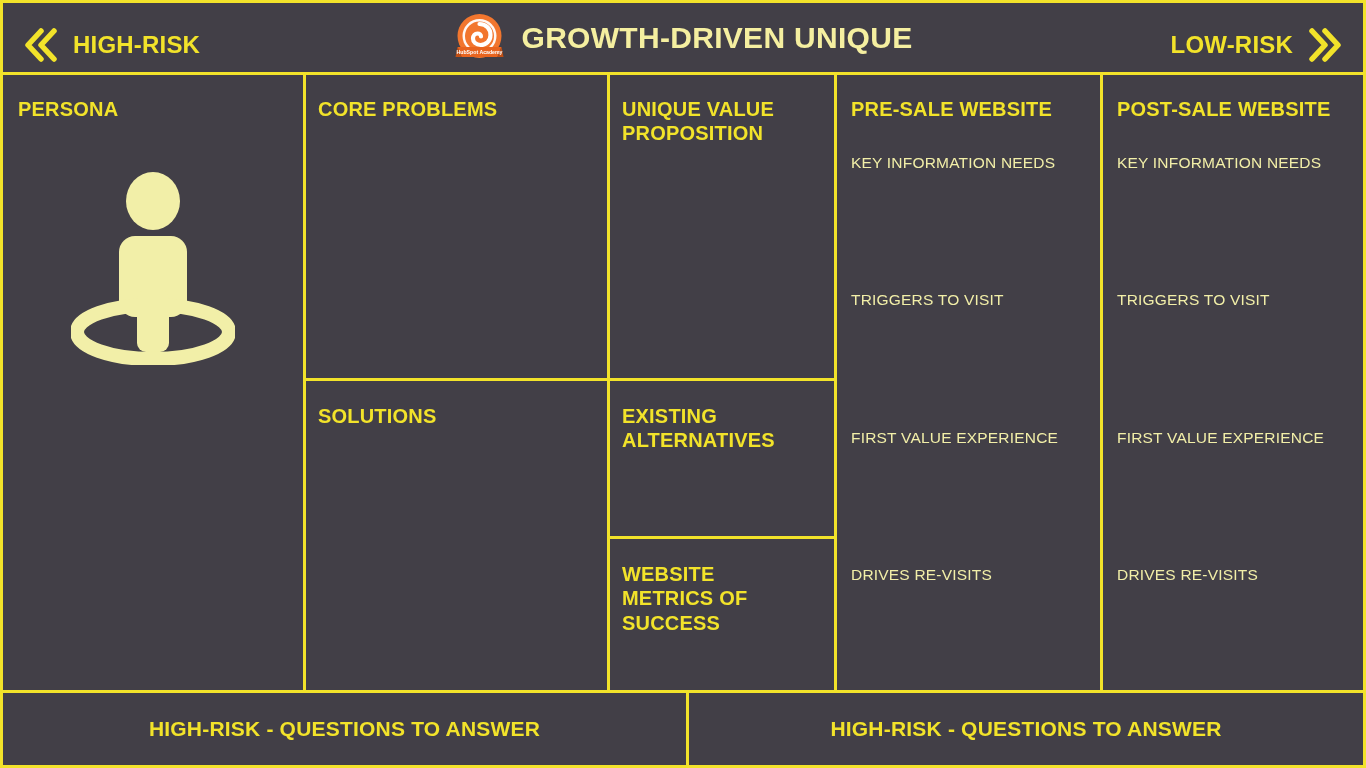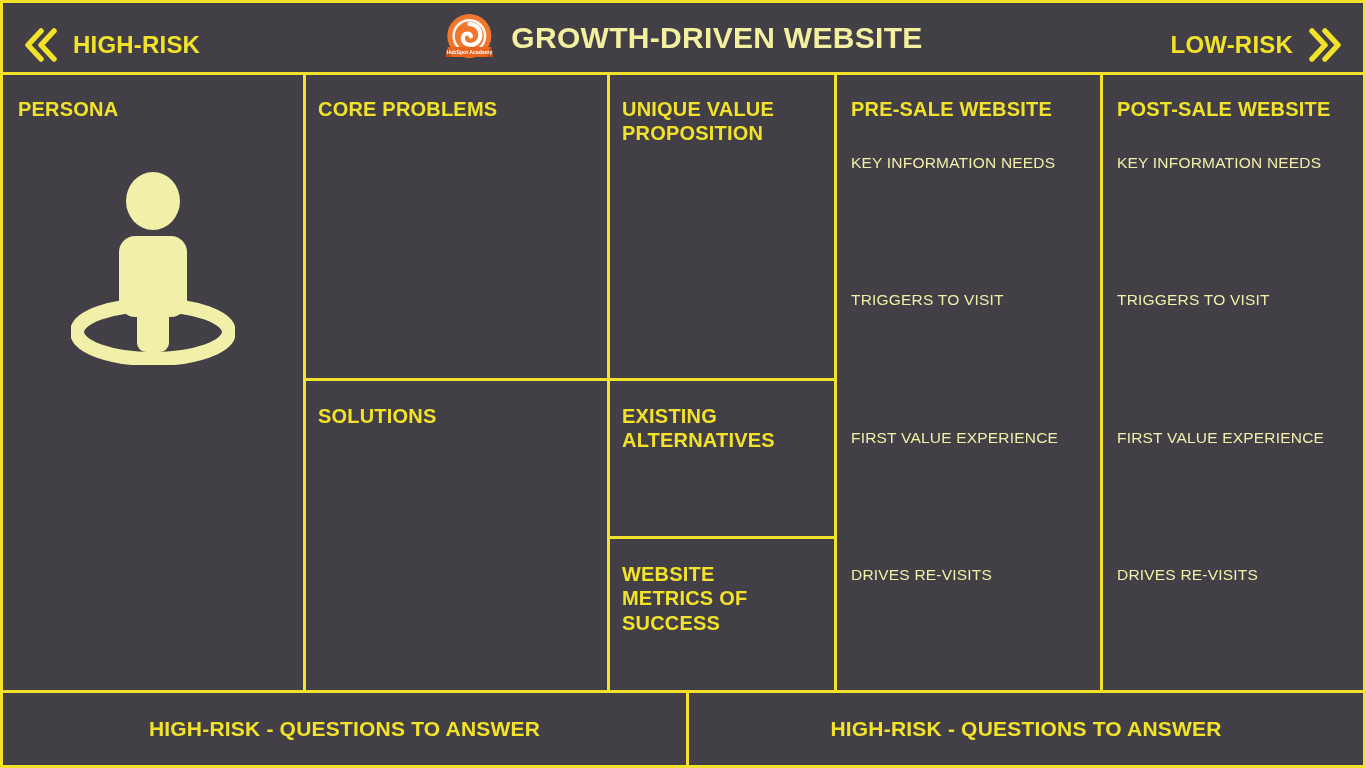--- a/index.html
+++ b/index.html
@@ -192,21 +192,21 @@
           <path d="M26 12 C33 12 37 17 37 23 C37 29 32.5 33 27 33 C22.5 33 19.5 30 19.5 26.5
                    C19.5 23.5 21.5 21.5 24 21.5 C26 21.5 27.5 22.8 27.5 24.5" fill="none" stroke="#FFFFFF" stroke-width="4.2" stroke-linecap="round"></path>
           <g clip-path="url(#ribclip)">
             <path d="M4 35 L48 35 L44 45 L8 45 Z" fill="#E8641F"></path>
             <path d="M4 35 L8 45 L2 45 Z" fill="#C14F14"></path>
             <path d="M48 35 L44 45 L50 45 Z" fill="#C14F14"></path>
           </g>
           <text x="26" y="42" text-anchor="middle" fill="#FFFFFF" font-family="Liberation Sans, sans-serif" font-size="5.2" font-weight="bold">HubSpot Academy</text>
         </svg>
       </span>
-      <span class="main-title">GROWTH-DRIVEN WEBSITE</span>
+      <span class="main-title">GROWTH-DRIVEN UNIQUE</span>
     </div>
 
     <div class="risk-group">
       <span class="risk-label">LOW-RISK</span>
       <span class="chev">
         <svg class="chev" viewBox="0 0 38 34" xmlns="http://www.w3.org/2000/svg">
           <path d="M5 3 L18 17 L5 31" fill="none" stroke="#F2E32A" stroke-width="5.5" stroke-linecap="round" stroke-linejoin="round"></path>
           <path d="M18 3 L31 17 L18 31" fill="none" stroke="#F2E32A" stroke-width="5.5" stroke-linecap="round" stroke-linejoin="round"></path>
         </svg>
       </span>

